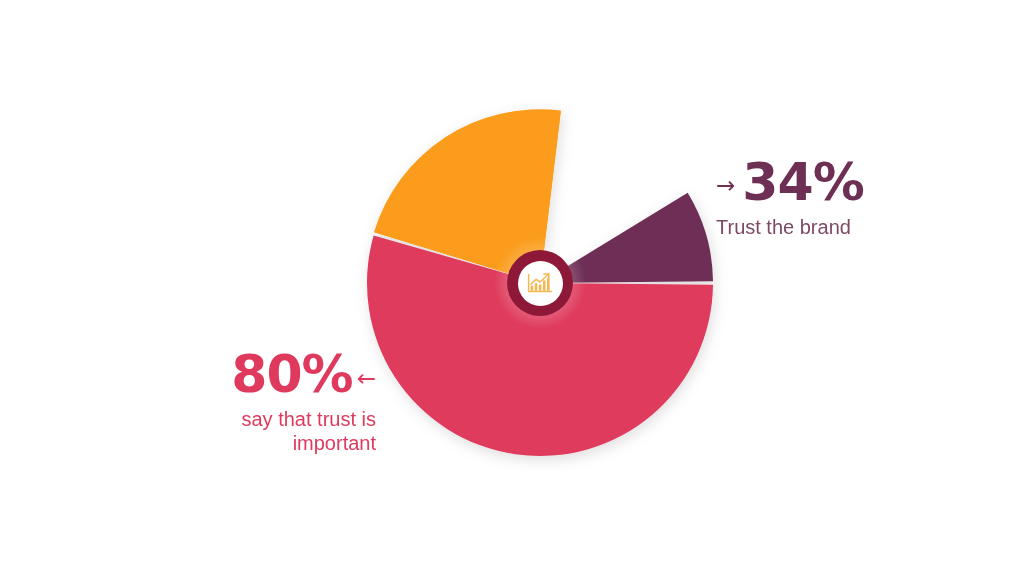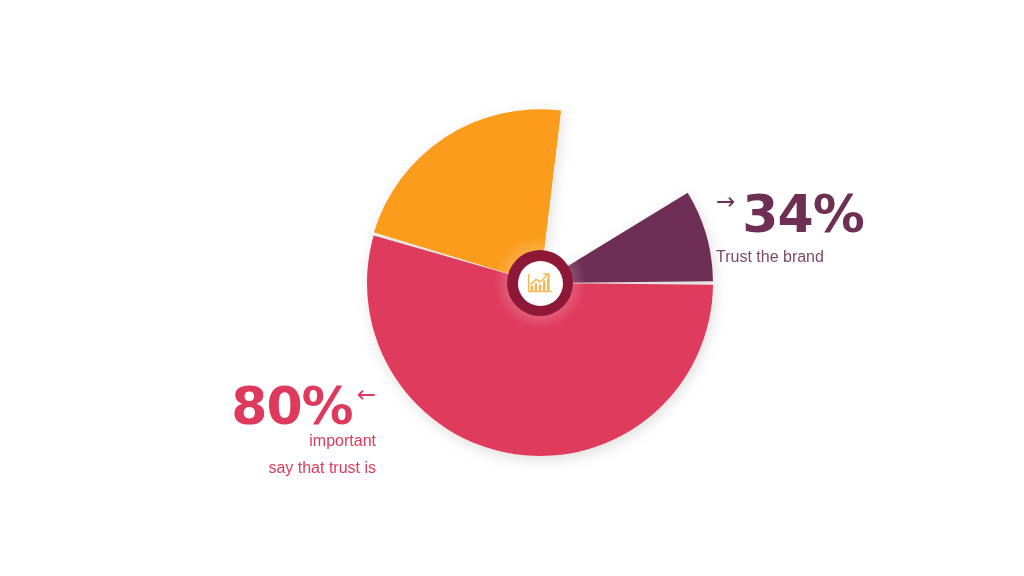--- a/index.html
+++ b/index.html
@@ -77,35 +77,34 @@
   .big-row { display: flex; align-items: center; line-height: 1; }
   .big-row.right-side { justify-content: flex-start; }
   .big-row.left-side { justify-content: flex-end; }
 
   .pct {
     font-size: 52px;
     font-weight: 900;
     letter-spacing: -1px;
     line-height: 1;
     font-family: "DejaVu Sans", sans-serif;
-    margin-top: 32px;
   }
   .pct.purple { color: #6e2f54; }
   .pct.pink { color: #df3a5d; }
 
   .arrow {
     font-size: 23px;
     line-height: 1;
     font-family: "DejaVu Sans", sans-serif;
   }
   .arrow.purple { color: #6e2f54; margin-right: 7px; margin-top: 6px; }
   .arrow.pink { color: #df3a5d; margin-left: 4px; margin-top: 8px; }
 
   .sub {
-    font-size: 16px;
+    font-size: 20px;
     font-weight: 400;
     line-height: 1.18;
     margin-top: 8px;
     font-family: "Liberation Sans", sans-serif;
   }
   .sub.purple { color: #7d4a66; }
   .sub.pink { color: #df3a5d; }
 </style>
 </head>
 <body>
@@ -167,17 +166,17 @@
       <span class="pct purple">34%</span>
     </div>
     <div class="sub purple">Trust the brand</div>
   </div>
 
   <div class="callout callout-left">
     <div class="big-row left-side">
       <span class="pct pink">80%</span>
       <span class="arrow pink">←</span>
     </div>
+    <div class="sub pink">say that trust is</div>
     <div class="sub pink" style="margin-top:0">important</div>
-    <div class="sub pink">say that trust is</div>
   </div>
 
 </div>
 
 </body></html>

